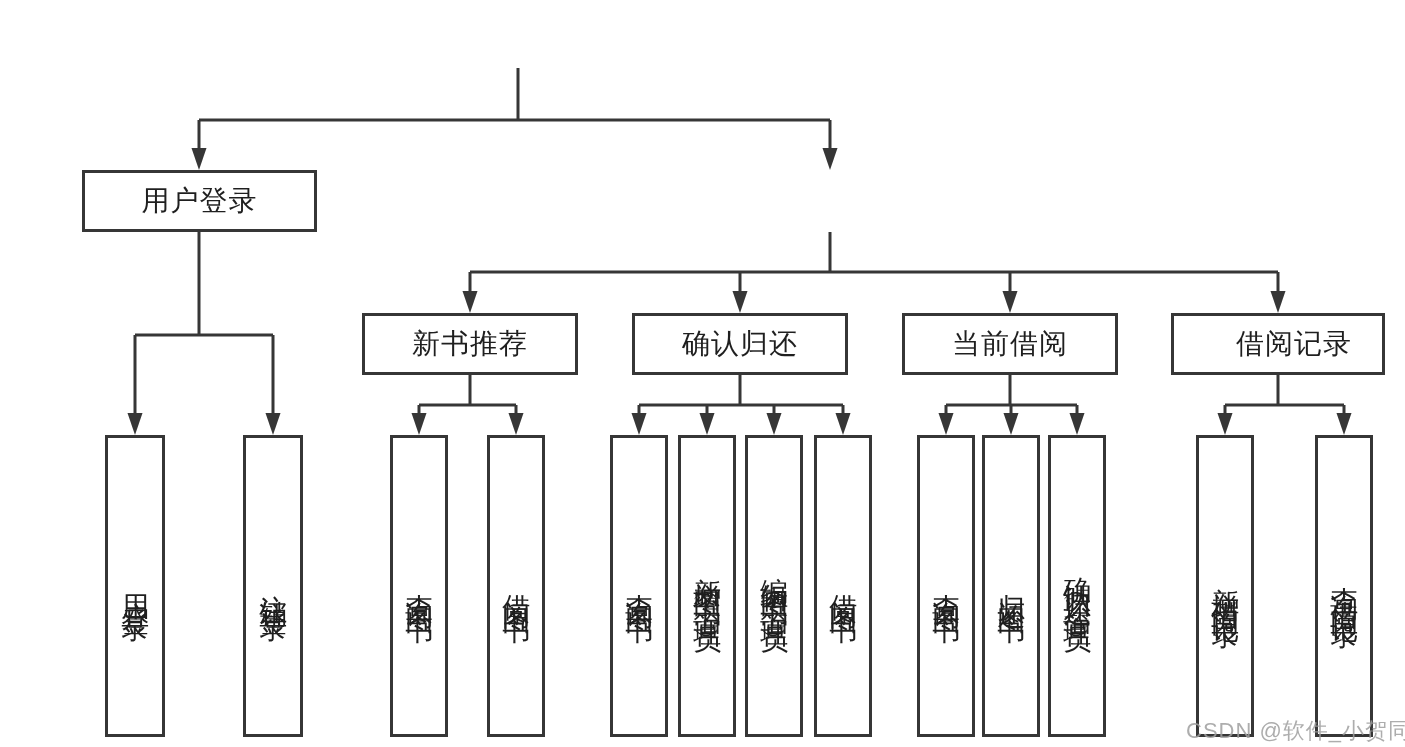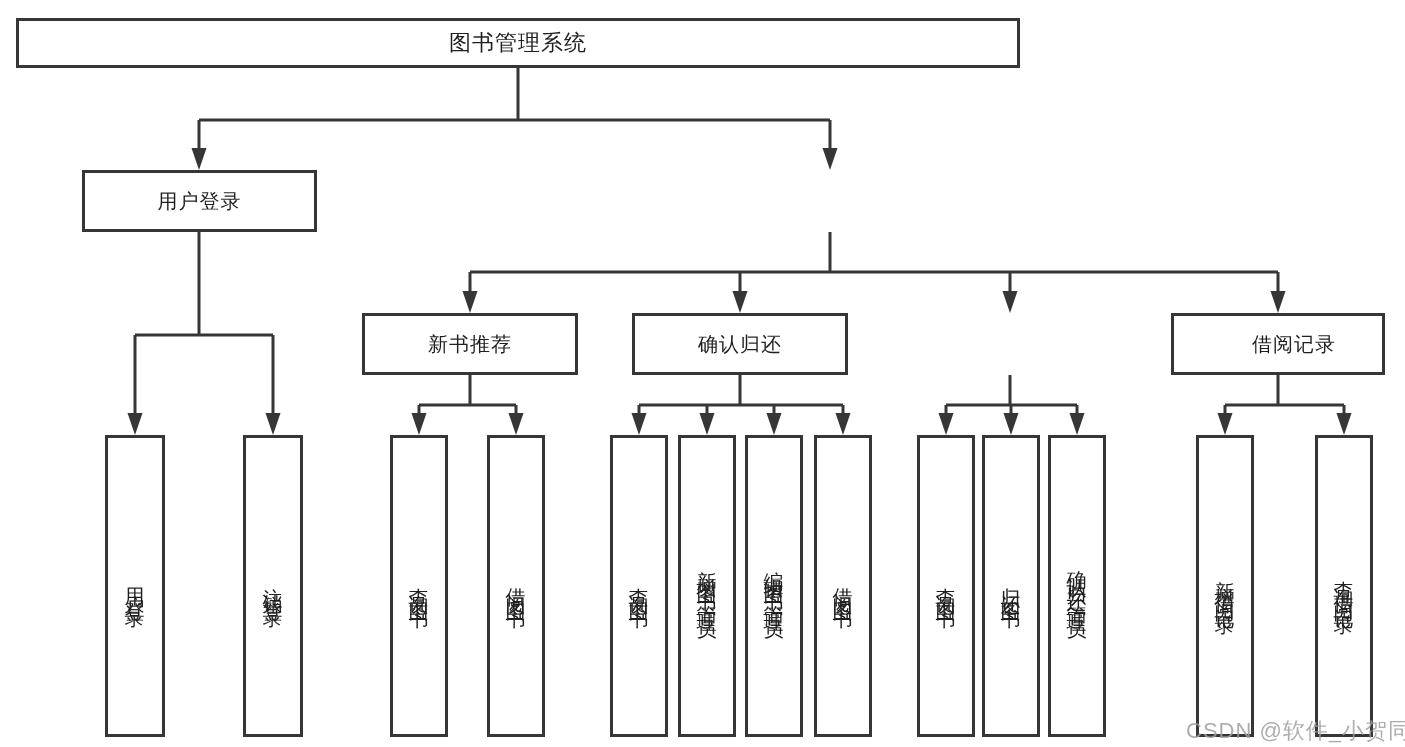--- a/index.html
+++ b/index.html
@@ -25,21 +25,21 @@
     width:1405px;height:747px;
     pointer-events:none;
   }
   .node{
     position:absolute;
     background:#ffffff;
     border:3px solid var(--line);
     display:flex;
     align-items:center;
     justify-content:center;
-    font-size:20px;
+    font-size:28px;
     letter-spacing:1px;
     text-align:center;
     line-height:1.2;
     z-index:2;
   }
   .node.root{font-size:22px;}
   .node.vert span{
     writing-mode:vertical-rl;
     text-orientation:mixed;
     letter-spacing:7px;
@@ -88,33 +88,33 @@
       <use href="#ah" x="707" y="435"></use>
     <use href="#ah" x="774" y="435"></use>
       <use href="#ah" x="843" y="435"></use>
     <use href="#ah" x="946" y="435"></use>
       <use href="#ah" x="1011" y="435"></use>
     <use href="#ah" x="1077" y="435"></use>
     <use href="#ah" x="1225" y="435"></use>
       <use href="#ah" x="1344" y="435"></use>
   </svg>
 
-  <div class="node root" style="left:16px;top:18px;width:1004px;height:50px;">
-    <span>图书管理系统</span>
-  </div>
 
   <div class="node" style="left:82px;top:170px;width:235px;height:62px;">
     <span>用户登录</span>
   </div>
 
   <div class="node" style="left:362px;top:313px;width:216px;height:62px;font-family:Liberation Serif, serif;">
     <span>新书推荐</span>
   </div>
   <div class="node" style="left:632px;top:313px;width:216px;height:62px;">
     <span>确认归还</span>
+  </div>
+  <div class="node" style="left:902px;top:313px;width:216px;height:62px;">
+    <span>当前借阅</span>
   </div>
   <div class="node" style="left:1171px;top:313px;width:214px;height:62px;padding-left:32px;">
     <span>借阅记录</span>
   </div>
 
   <div class="node vert" style="left:105px;top:435px;width:60px;height:302px;">
     <span>用户登录</span>
   </div>
   <div class="node vert" style="left:243px;top:435px;width:60px;height:302px;">
     <span>注销登录</span>

